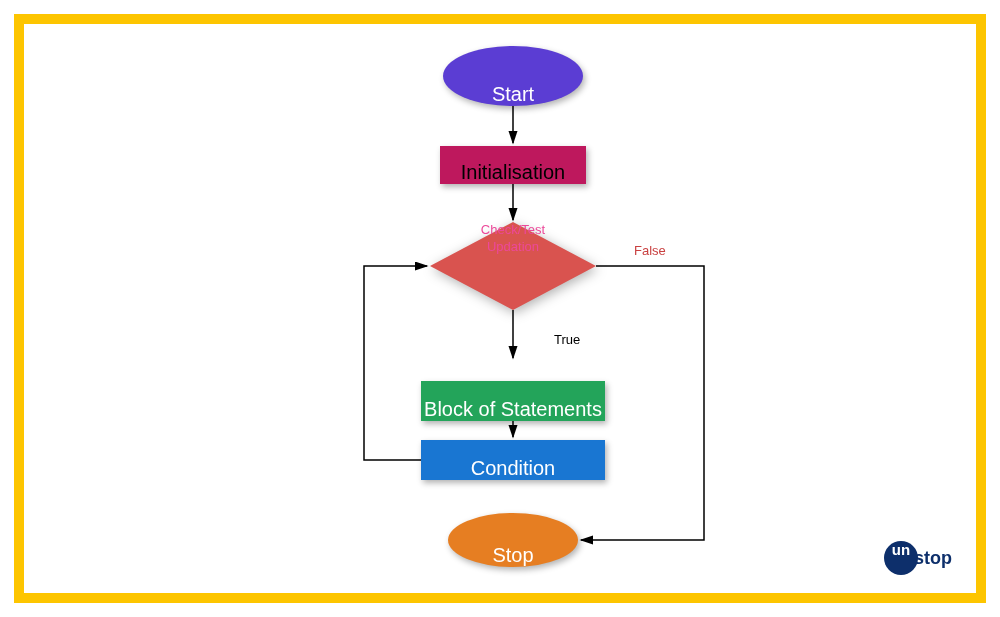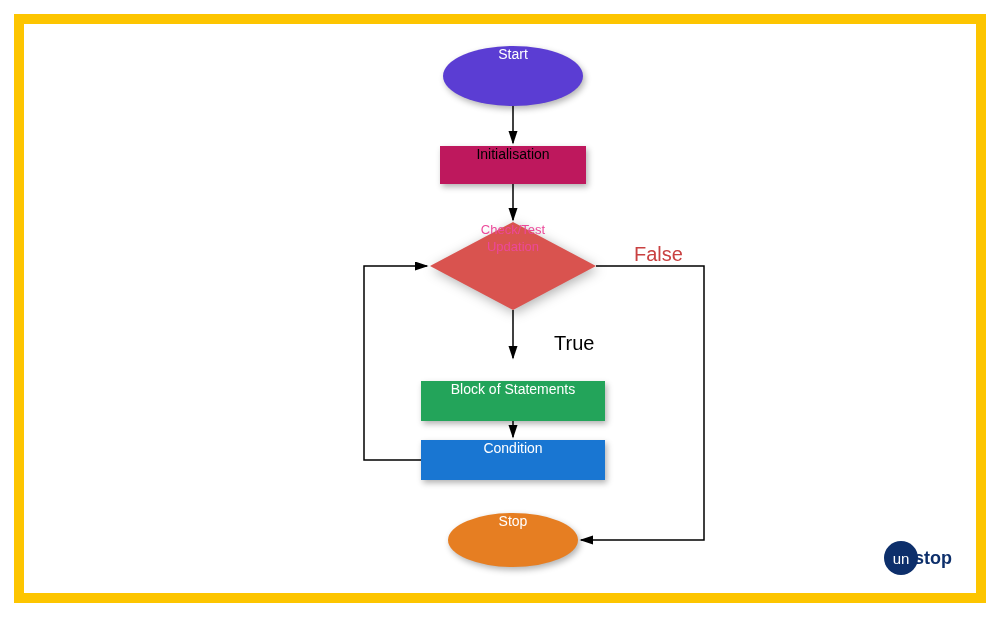--- a/index.html
+++ b/index.html
@@ -20,24 +20,24 @@
       background: #fff;
     }
     .canvas {
       position: relative;
       width: 100%;
       height: 100%;
     }
     .node {
       position: absolute;
       display: flex;
-      align-items: flex-start;
+      align-items: flex-end;
       justify-content: center;
       text-align: center;
-      font-size: 14px;
+      font-size: 20px;
       color: #fff;
       box-shadow: 2px 3px 6px rgba(0,0,0,0.3);
     }
     .terminal {
       border-radius: 50%;
     }
     .start {
       background: #5b3dd3;
       width: 140px;
       height: 60px;
@@ -92,21 +92,21 @@
     }
     .stop {
       background: #e67e22;
       width: 130px;
       height: 54px;
       left: 424px;
       top: 489px;
     }
     .label {
       position: absolute;
-      font-size: 20px;
+      font-size: 13px;
       color: #000;
     }
     .label-true {
       left: 530px;
       top: 308px;
     }
     .label-false {
       left: 610px;
       top: 219px;
       color: #c94141;
@@ -125,24 +125,24 @@
       display: flex;
       align-items: center;
     }
     .logo-circle {
       width: 34px;
       height: 34px;
       border-radius: 50%;
       background: #0d2f6b;
       color: #fff;
       display: flex;
-      align-items: center;
+      align-items: flex-start;
       justify-content: center;
       font-size: 15px;
-      font-weight: normal;
+      font-weight: bold;
       z-index: 1;
     }
     .logo-text {
       color: #0d2f6b;
       font-weight: bold;
       font-size: 18px;
       margin-left: -4px;
     }
   </style>
 </head>

